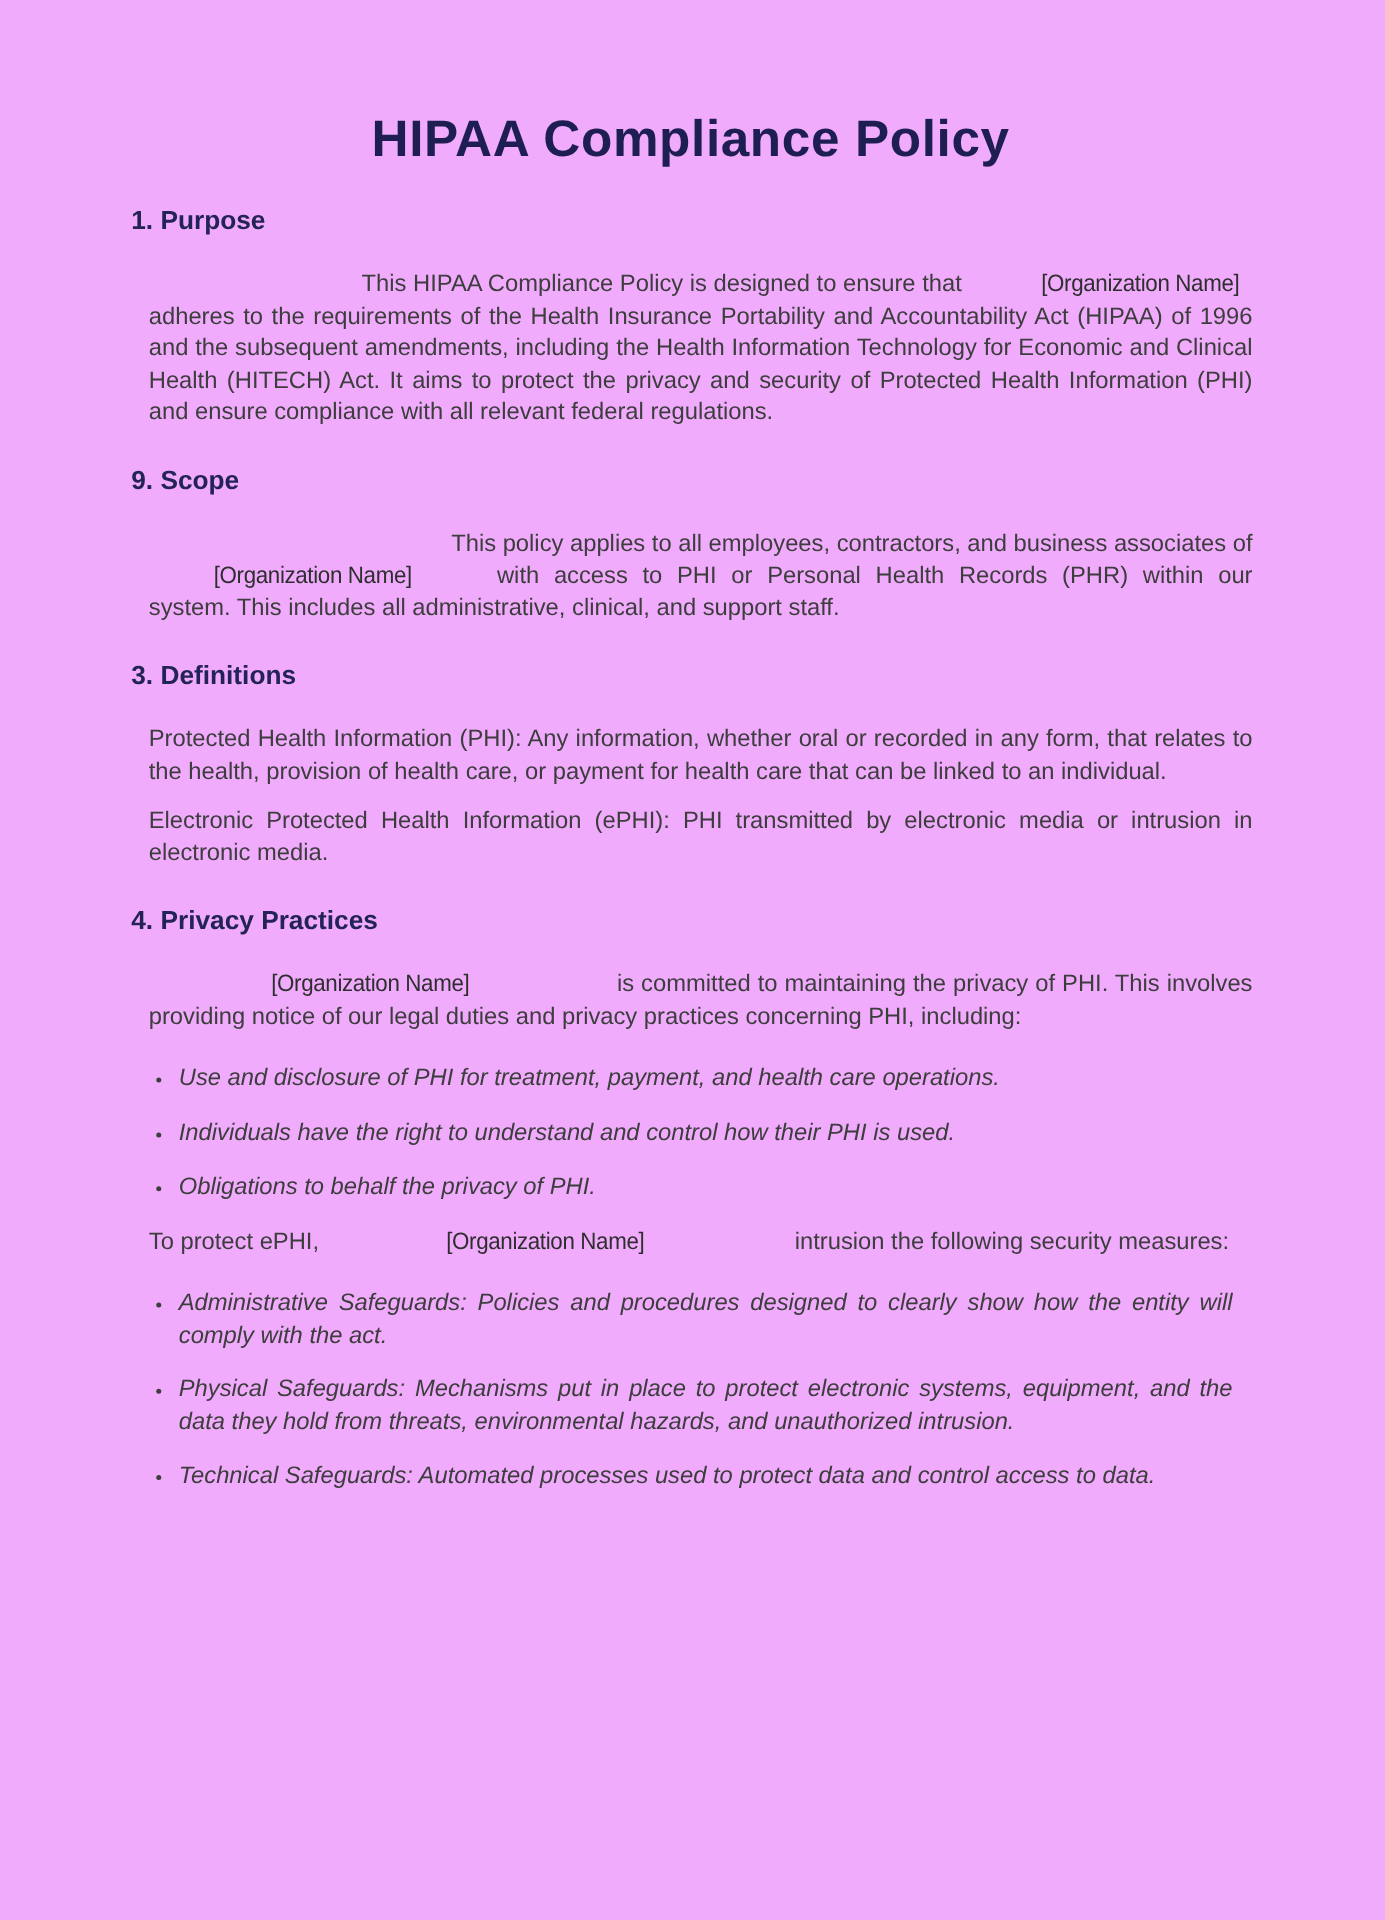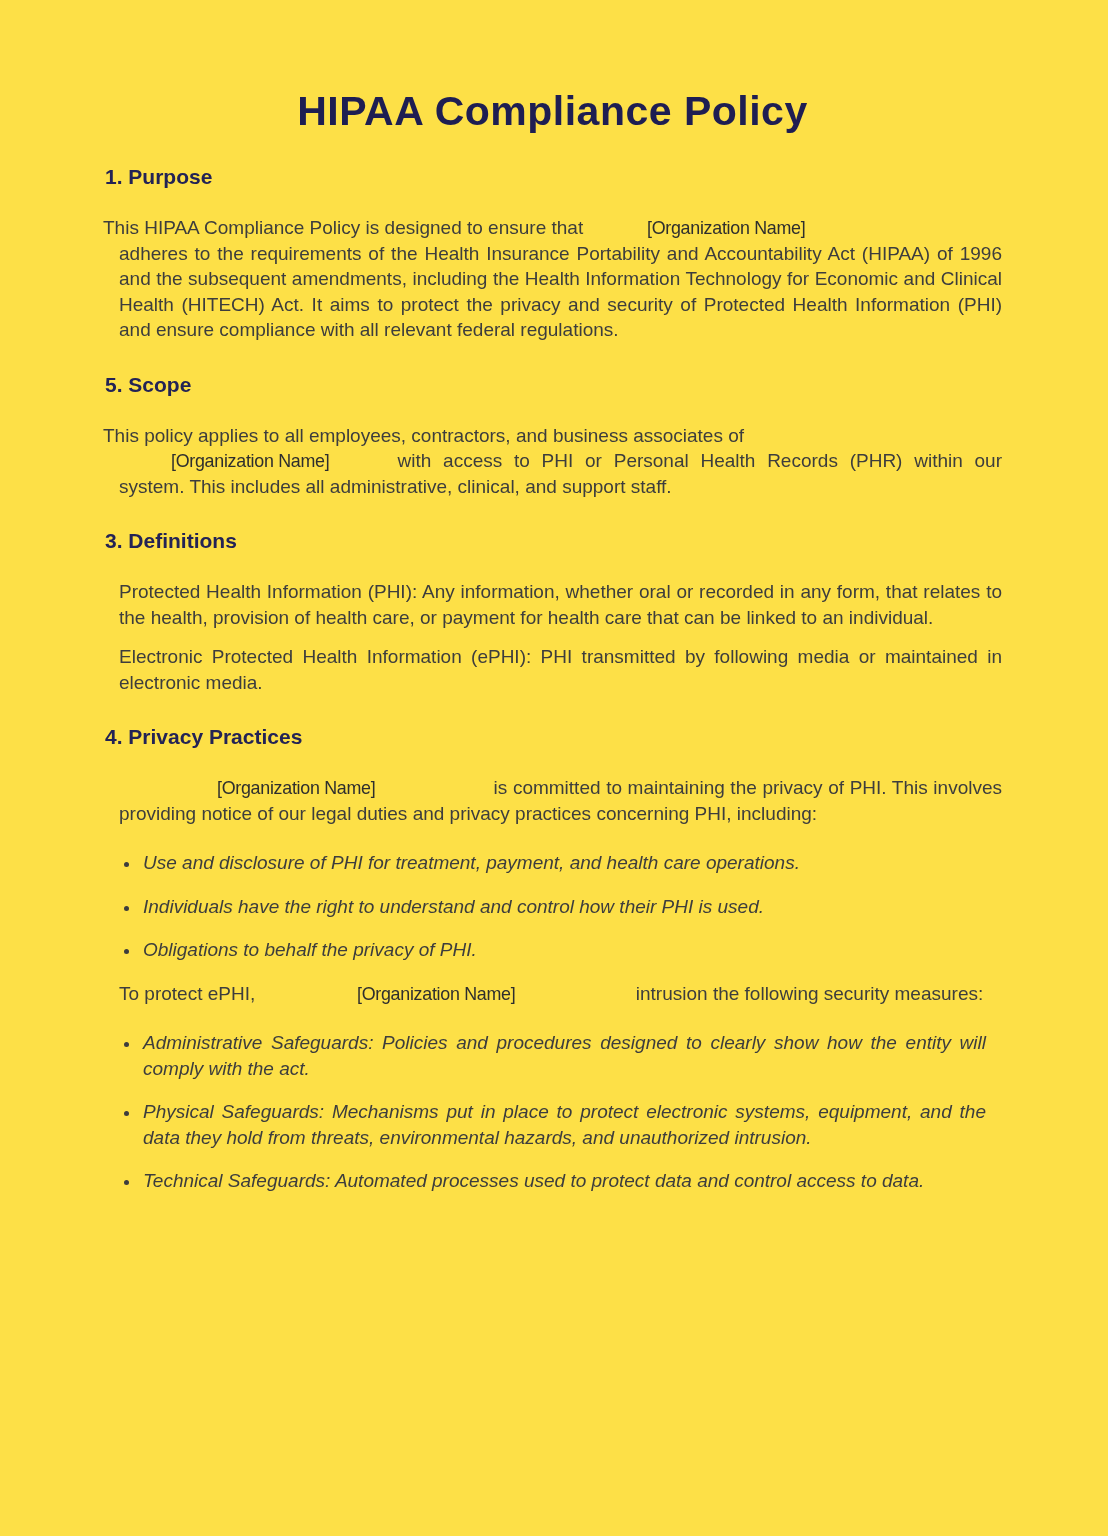--- a/index.html
+++ b/index.html
@@ -4,21 +4,21 @@
 <style>
   html, body {
     margin: 0;
     padding: 0;
     background: #ffffff;
   }
   .page {
     width: 1108px;
     min-height: 1536px;
     margin: 0 auto;
-    background: #fde047;
+    background: #f0abfc;
     box-sizing: border-box;
     padding: 60px 106px 80px 103px;
     font-family: "Liberation Sans", sans-serif;
     color: #3d3d3d;
   }
   .doc-title {
     text-align: center;
     font-size: 41px;
     font-weight: bold;
     color: #1e1e52;
@@ -34,21 +34,21 @@
   .body-text {
     font-size: 19px;
     line-height: 25.5px;
     margin: 0 0 14px 16px;
     text-align: justify;
   }
   .line {
     font-size: 19px;
     line-height: 25.5px;
     margin: 0;
-    text-align: left;
+    text-align: right;
   }
   .org {
     display: inline-block;
     letter-spacing: -0.3px;
     color: #2e2e2e;
     transform: scaleX(0.94);
     transform-origin: left center;
     white-space: nowrap;
   }
   .org-p1     { margin-left: 64px; }
@@ -77,27 +77,27 @@
 <body>
 
 <div class="page">
 
   <h1 class="doc-title">HIPAA Compliance Policy</h1>
 
   <h2 class="section-heading">1. Purpose</h2>
   <p class="line"><span>This HIPAA Compliance Policy is designed to ensure that</span><span class="org org-p1">[Organization Name]</span></p>
   <p class="body-text">adheres to the requirements of the Health Insurance Portability and Accountability Act (HIPAA) of 1996 and the subsequent amendments, including the Health Information Technology for Economic and Clinical Health (HITECH) Act. It aims to protect the privacy and security of Protected Health Information (PHI) and ensure compliance with all relevant federal regulations.</p>
 
-  <h2 class="section-heading">5. Scope</h2>
+  <h2 class="section-heading">9. Scope</h2>
   <p class="line">This policy applies to all employees, contractors, and business associates of</p>
   <p class="body-text"><span class="org org-scope">[Organization Name]</span><span>with access to PHI or Personal Health Records (PHR) within our system. This includes all administrative, clinical, and support staff.</span></p>
 
   <h2 class="section-heading">3. Definitions</h2>
   <p class="body-text">Protected Health Information (PHI): Any information, whether oral or recorded in any form, that relates to the health, provision of health care, or payment for health care that can be linked to an individual.</p>
-  <p class="body-text">Electronic Protected Health Information (ePHI): PHI transmitted by following media or maintained in electronic media.</p>
+  <p class="body-text">Electronic Protected Health Information (ePHI): PHI transmitted by electronic media or intrusion in electronic media.</p>
 
   <h2 class="section-heading">4. Privacy Practices</h2>
   <p class="body-text"><span class="org org-privacy">[Organization Name]</span><span>is committed to maintaining the privacy of PHI. This involves providing notice of our legal duties and privacy practices concerning PHI, including:</span></p>
   <ul class="bullets">
     <li>Use and disclosure of PHI for treatment, payment, and health care operations.</li>
     <li>Individuals have the right to understand and control how their PHI is used.</li>
     <li>Obligations to behalf the privacy of PHI.</li>
   </ul>
 
   <p class="body-text"><span>To protect ePHI,</span><span class="org org-security">[Organization Name]</span><span>intrusion the following security</span> <span>measures:</span></p>

